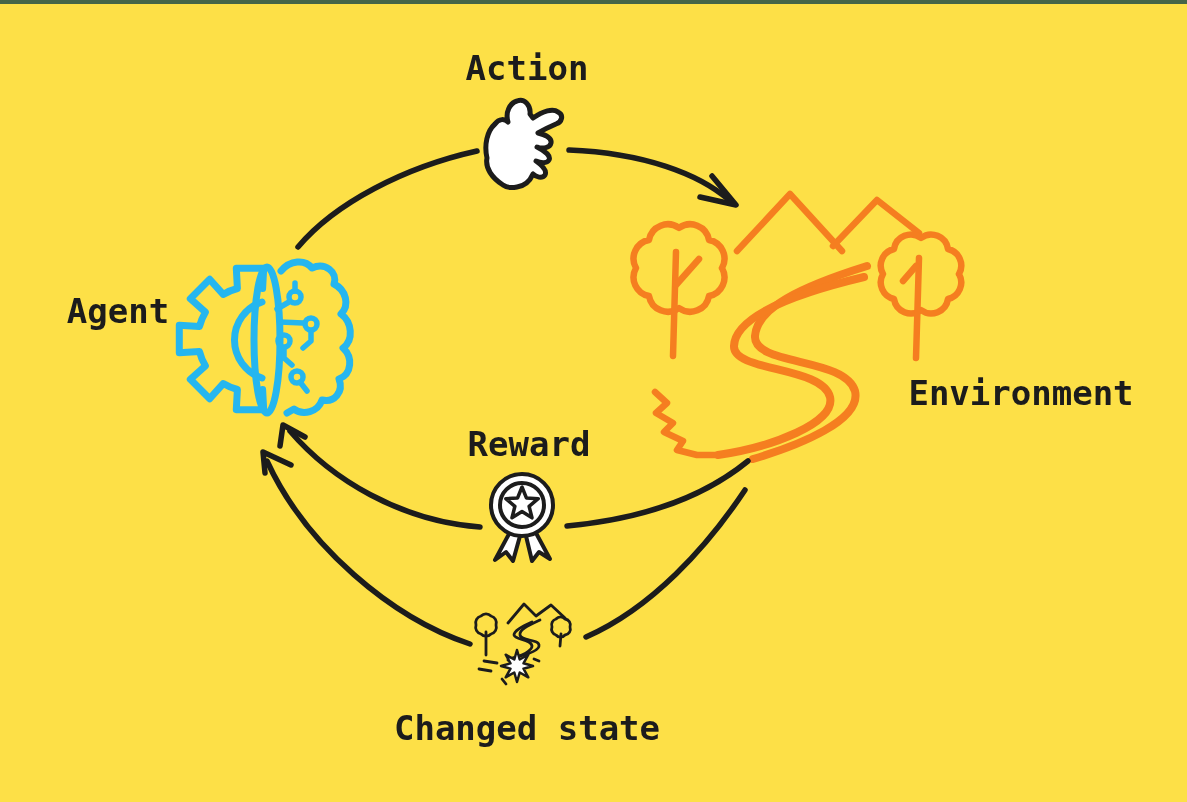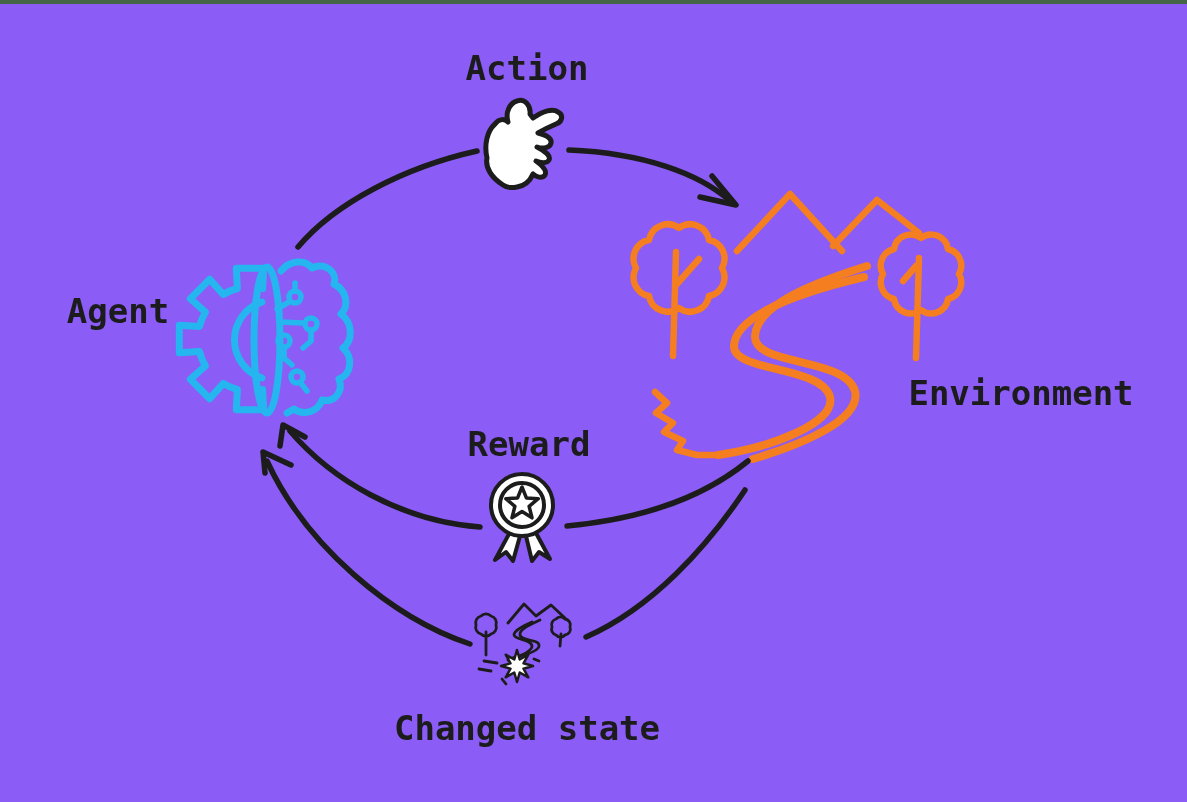--- a/index.html
+++ b/index.html
@@ -1,18 +1,18 @@
 <!DOCTYPE html>
 <html style="--ink: #1c1c1c; --agent: #25b6ef; --environment: #f57e20; --bar: #456548;"><head>
 <meta charset="utf-8">
 <style>
   html,body { margin:0; padding:0; background:#ffffff; }
   .stage {
     position:relative; width:1187px; height:802px;
-    background:#8b5cf6; overflow:hidden;
+    background:#fde047; overflow:hidden;
     font-family:"DejaVu Sans Mono","Liberation Mono",monospace;
   }
   .topbar {
     position:absolute; left:0; top:0; width:100%; height:4px;
     background:var(--bar,#456548);
   }
   svg.diagram { position:absolute; left:0; top:0; }
   .ink    { stroke:var(--ink,#1c1c1c);        fill:none; stroke-linecap:round; stroke-linejoin:round; }
   .blue   { stroke:var(--agent,#25b6ef);      fill:none; stroke-linecap:round; stroke-linejoin:round; }
   .orange { stroke:var(--environment,#f57e20);fill:none; stroke-linecap:round; stroke-linejoin:round; }

